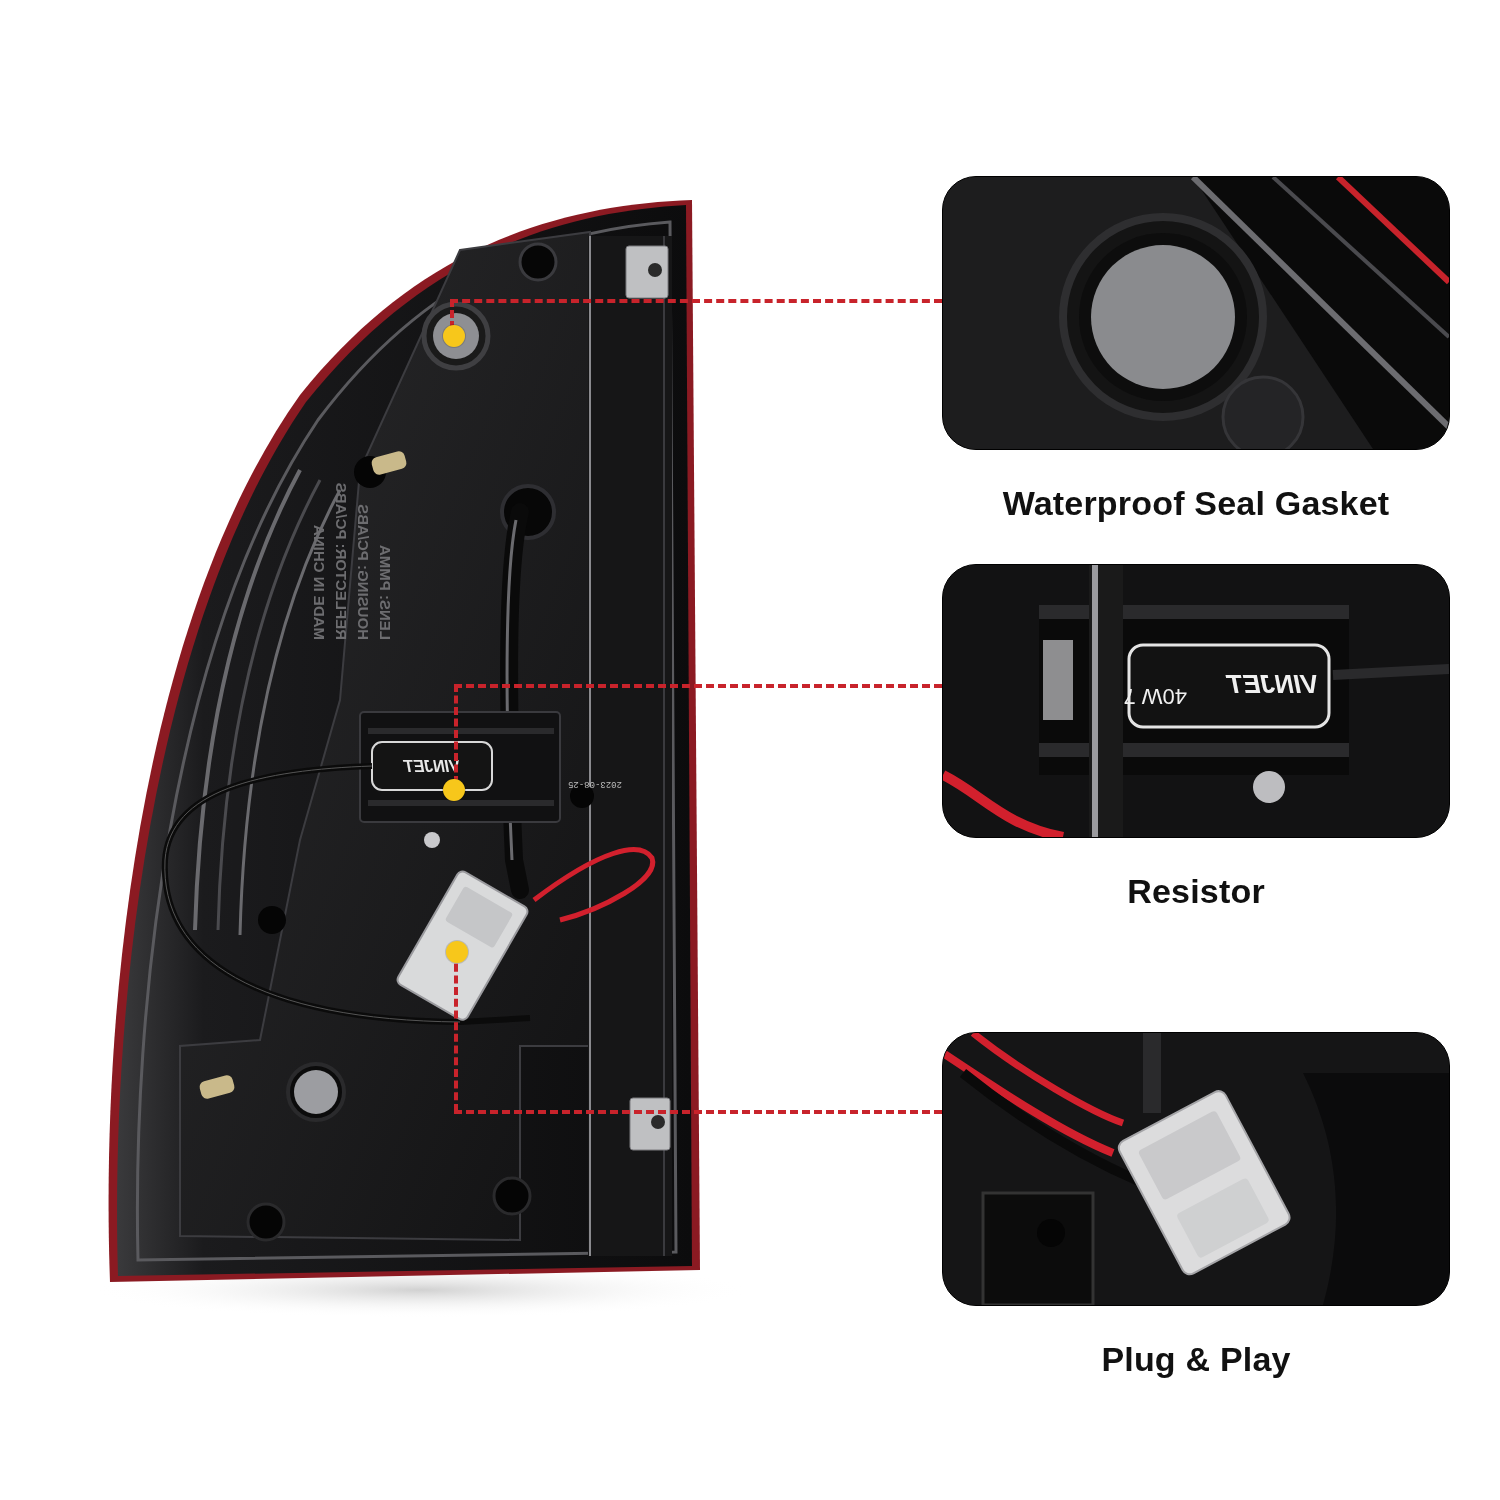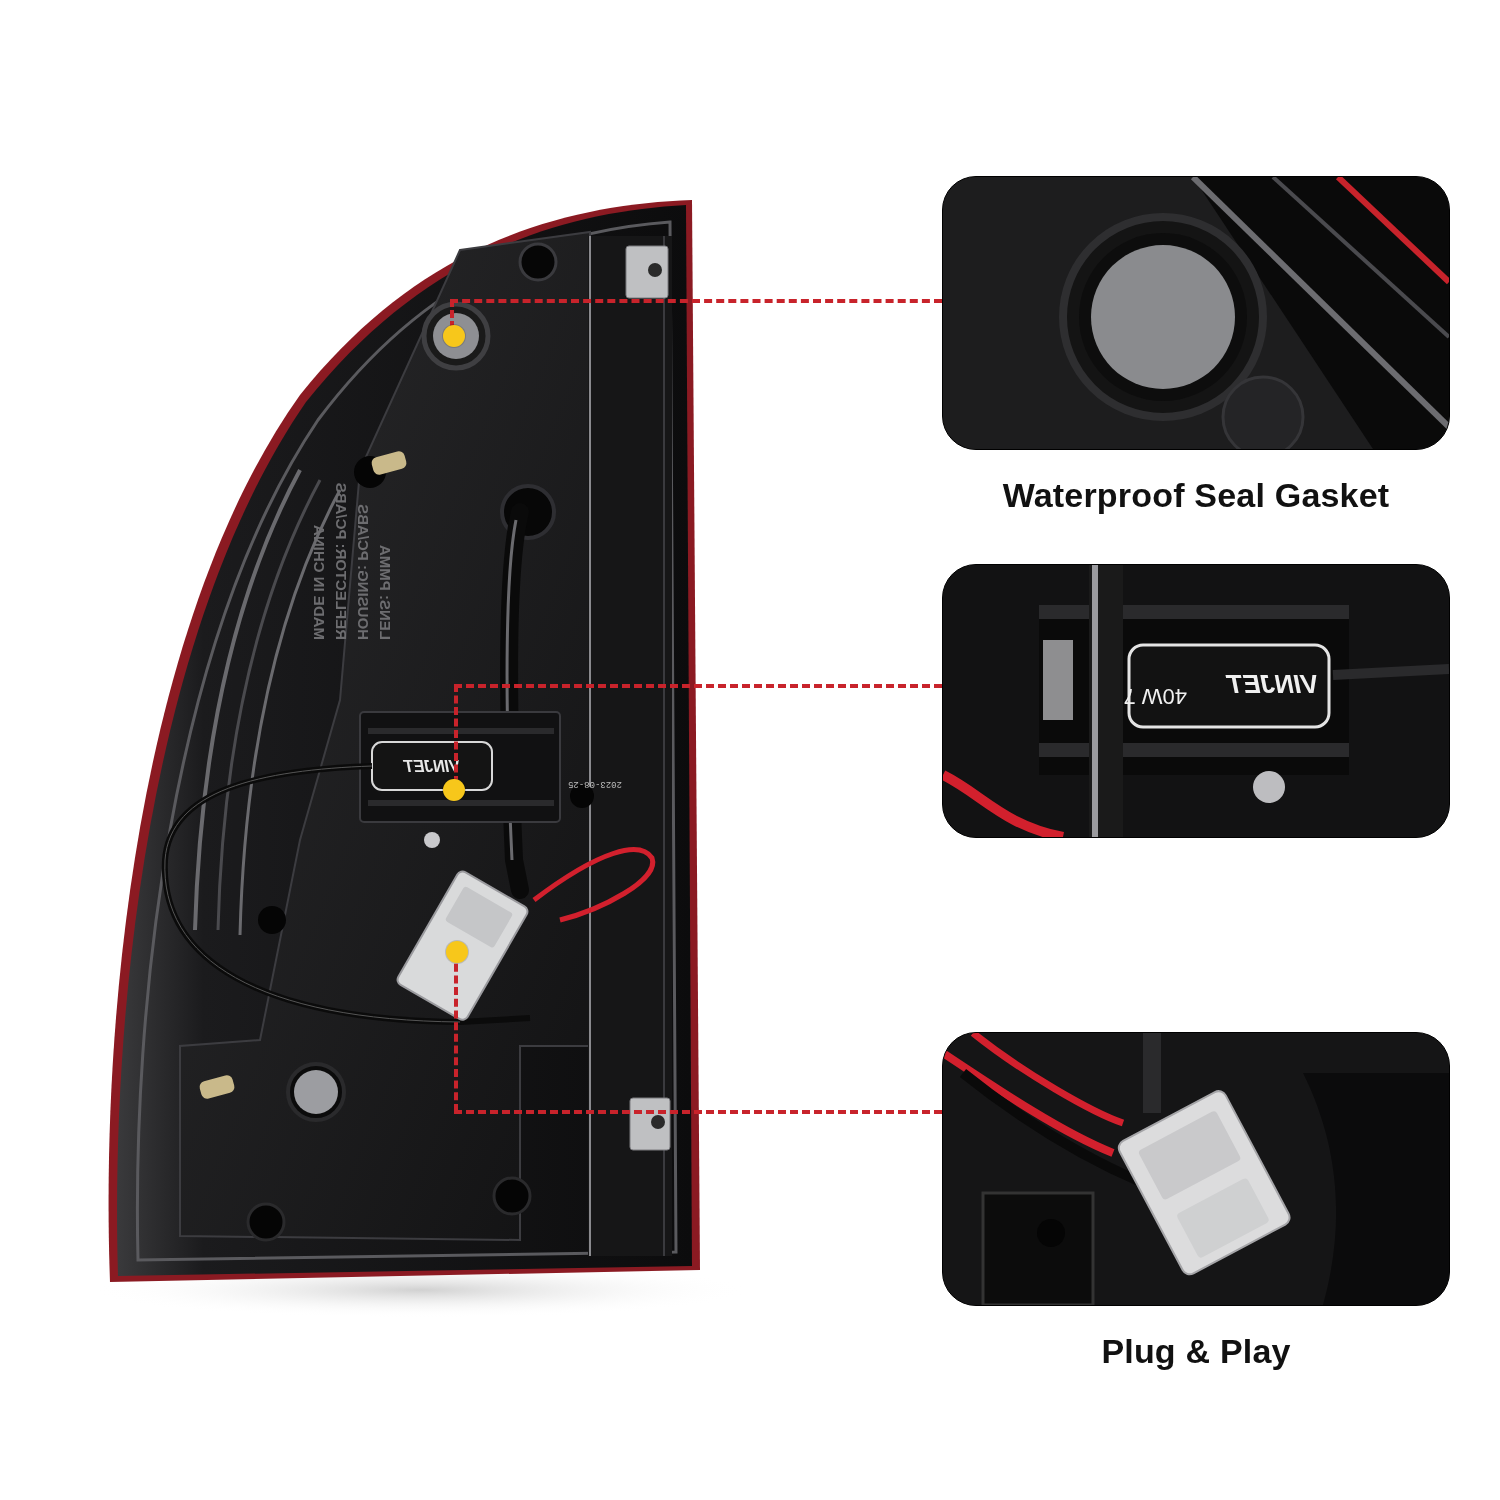--- a/index.html
+++ b/index.html
@@ -16,21 +16,21 @@
 
   
   .marker { position:absolute; width:22px; height:22px; border-radius:50%;
             background:#f7c71b; box-shadow:0 0 0 1px rgba(0,0,0,.15); }
 
   
   .callout { position:absolute; left:942px; width:508px; }
   .callout-frame { position:relative; width:506px; height:272px; border-radius:34px;
                    overflow:hidden; background:#111; border:1px solid #000; }
   .callout-label { width:100%; text-align:center; font-weight:bold; font-size:34px;
-                   color:#111; margin-top:26px; letter-spacing:0.2px; }
+                   color:#111; margin-top:34px; letter-spacing:0.2px; }
   .callout-frame svg { position:absolute; left:0; top:0; }
 </style>
 </head>
 <body>
 
 <div class="product">
   <svg width="940" height="1500" viewBox="0 0 940 1500">
     <defs>
       <linearGradient id="shell" x1="0" y1="0" x2="1" y2="0">
         <stop offset="0" stop-color="#3a3a3c"></stop>
@@ -170,20 +170,21 @@
       <rect x="186" y="80" width="200" height="82" rx="14" fill="#121212" stroke="#e4e4e4" stroke-width="3"></rect>
       <text x="330" y="128" text-anchor="middle" fill="#f0f0f0" font-size="26" font-weight="bold" font-style="italic" font-family="Liberation Sans, sans-serif" transform="scale(-1 1) translate(-660 0)">VINJET</text>
       <text x="216" y="140" fill="#f0f0f0" font-size="22" font-family="Liberation Sans, sans-serif" transform="rotate(180 230 132)">40W 7</text>
       <rect x="146" y="0" width="34" height="272" fill="#1a1a1a"></rect>
       <line x1="152" y1="0" x2="152" y2="272" stroke="#9a9a9e" stroke-width="6"></line>
       <circle cx="326" cy="222" r="16" fill="#bdbdc0"></circle>
       <path d="M0 210 C40 230 60 260 120 272" stroke="#d2202d" stroke-width="10" fill="none"></path>
       <path d="M390 110 L506 104" stroke="#2a2a2c" stroke-width="10"></path>
     </svg>
   </div>
+  <div class="callout-label">Resistor</div>
 </div>
 
 <div class="callout" style="top:1032px;">
   <div class="callout-frame">
     <svg width="506" height="272" viewBox="0 0 506 272">
       <rect width="506" height="272" fill="#151516"></rect>
       <rect x="40" y="160" width="110" height="112" fill="#0c0c0c" stroke="#333" stroke-width="3"></rect>
       <circle cx="108" cy="200" r="14" fill="#050505"></circle>
       <path d="M360 40 C400 120 400 200 380 272 L506 272 L506 40 Z" fill="#0b0b0c"></path>
       <path d="M0 20 C60 60 120 100 170 120" stroke="#d2202d" stroke-width="8" fill="none"></path>

